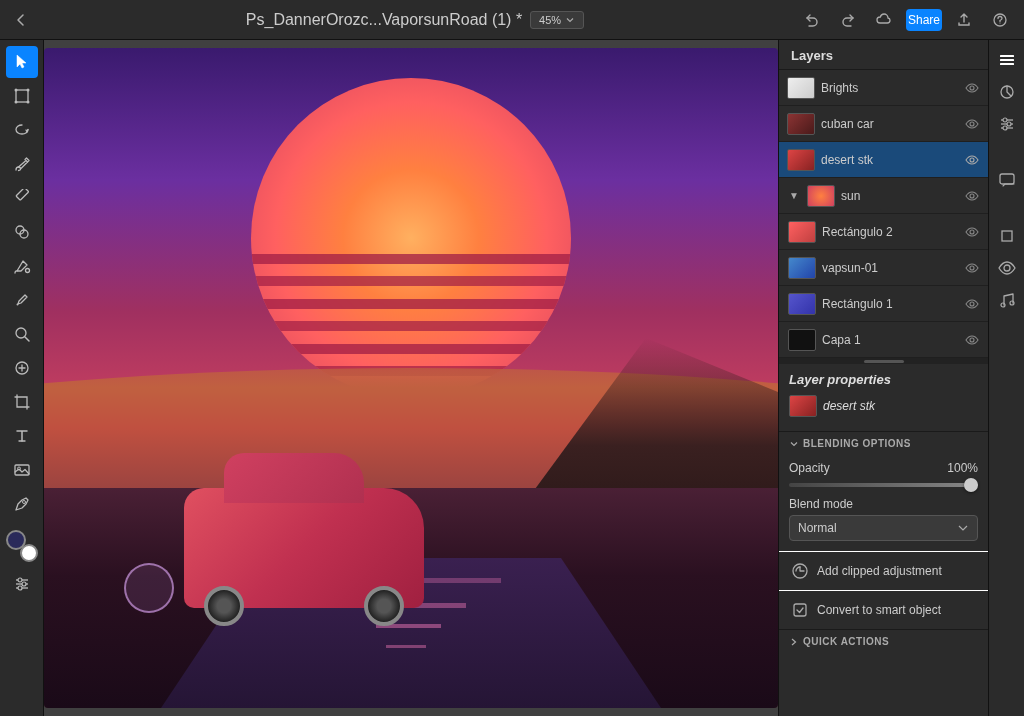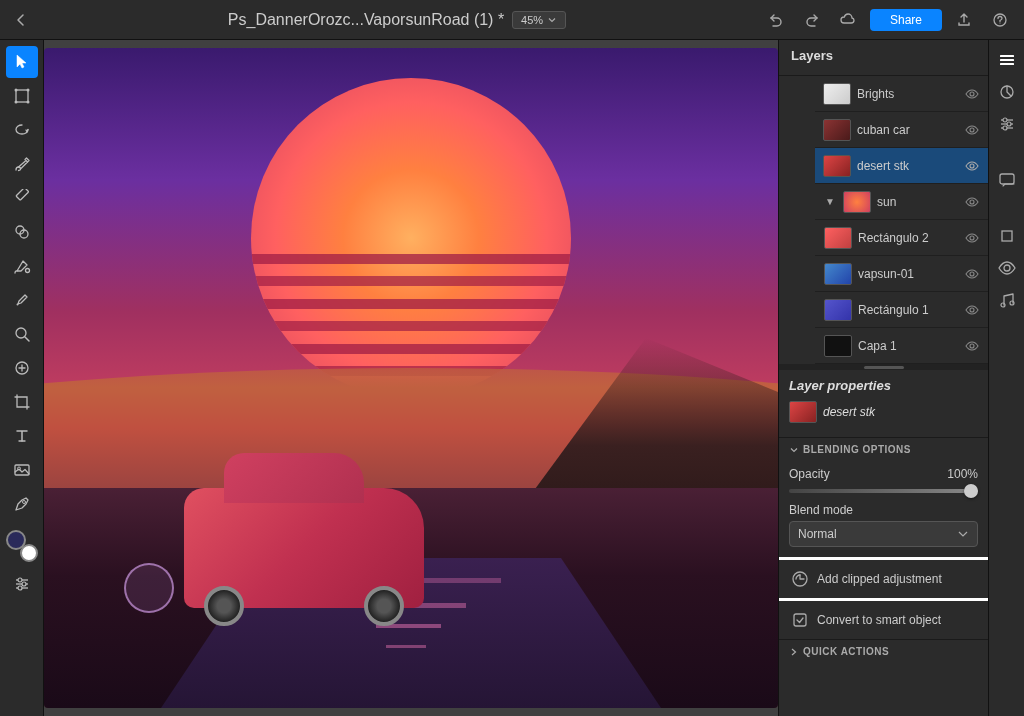--- a/index.html
+++ b/index.html
@@ -42,21 +42,21 @@
       padding: 2px 8px;
       font-size: 11px;
       color: #ccc;
       display: flex; align-items: center; gap: 4px;
     }
     .share-btn {
       background: #0a84ff;
       border: none;
       border-radius: 4px;
       color: #fff;
-      padding: 4px 20px;
+      padding: 4px 2px;
       font-size: 12px;
       cursor: pointer;
     }
     .icon-btn {
       width: 28px; height: 28px;
       display: flex; align-items: center; justify-content: center;
       color: #aaa; cursor: pointer; border-radius: 4px;
     }
 
     
@@ -251,35 +251,34 @@
     }
     .rt-icon {
       width: 28px; height: 28px;
       display: flex; align-items: center; justify-content: center;
       color: #aaa; cursor: pointer; border-radius: 4px;
     }
     .rt-icon.active { color: #fff; }
 
     
     .panel-section-header {
-      padding: 8px 12px 12px;
+      padding: 8px 12px 6px;
       font-size: 13px;
       font-weight: 600;
       color: #ddd;
       border-bottom: 1px solid #1a1a1a;
     }
     .layer-item {
       display: flex;
       align-items: center;
       padding: 5px 8px;
       gap: 6px;
       cursor: pointer;
       border-bottom: 1px solid #1f1f1f;
       min-height: 36px;
-      margin-left: 36px;
     }
     .layer-item.selected { background: #1a4a7a; }
     .layer-item.group-parent { padding-left: 8px; }
     .layer-item.group-child { padding-left: 9px; }
     .layer-thumb {
       width: 28px; height: 22px;
       border-radius: 2px;
       flex-shrink: 0;
       overflow: hidden;
       border: 1px solid #555;
@@ -381,21 +380,21 @@
       padding: 5px 8px;
       font-size: 12px;
       display: flex; align-items: center; justify-content: space-between;
       cursor: pointer;
     }
 
     .action-btn {
       display: flex; align-items: center; gap: 8px;
       padding: 10px 12px;
       cursor: pointer;
-      border-top: 3px solid #ffffff;
+      border-top: 1px solid #ffffff;
       color: #ccc;
       font-size: 12px;
     }
     .action-icon {
       width: 18px; height: 18px;
       display: flex; align-items: center; justify-content: center;
       flex-shrink: 0;
     }
 
     .quick-actions-header {

